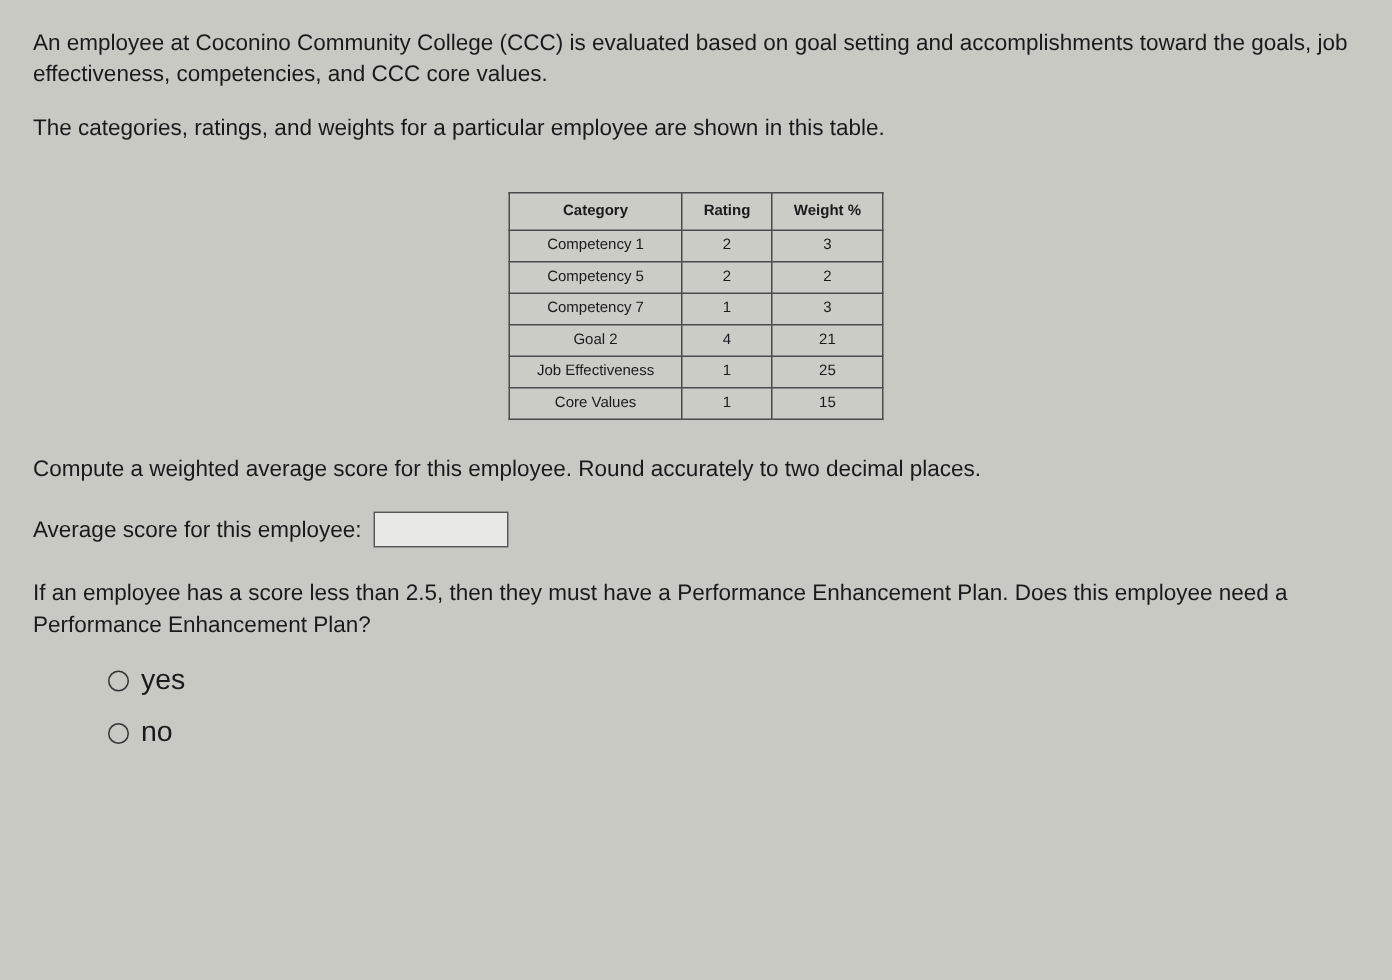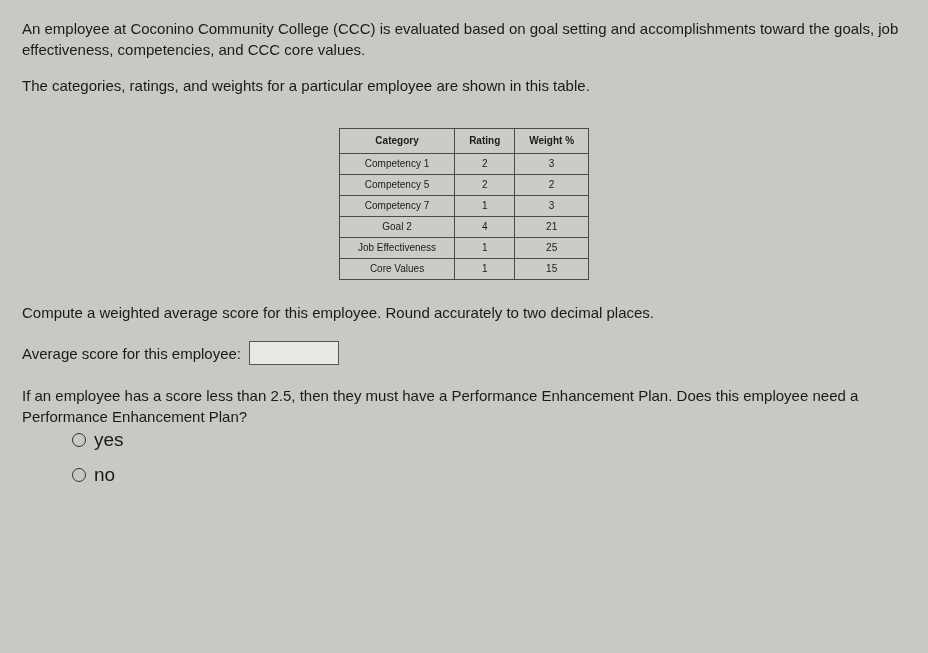--- a/index.html
+++ b/index.html
@@ -29,21 +29,21 @@
     .compute-p { margin: 14px 0 18px; }
     .avg-row { display: flex; align-items: center; gap: 8px; margin-bottom: 20px; }
     .avg-input {
       width: 90px;
       height: 24px;
       border: 1px solid #555;
       background: #e8e8e4;
       font-size: 14px;
       padding: 2px 6px;
     }
-    .plan-p { }
+    .plan-p { margin-bottom: 14px; }
     .radio-group { padding-left: 50px; }
     .radio-row { display: flex; align-items: center; gap: 8px; margin-bottom: 8px; font-size: 19px; }
     .radio-circle {
       width: 14px;
       height: 14px;
       border: 1.5px solid #333;
       border-radius: 50%;
       display: inline-block;
       background: transparent;
     }

